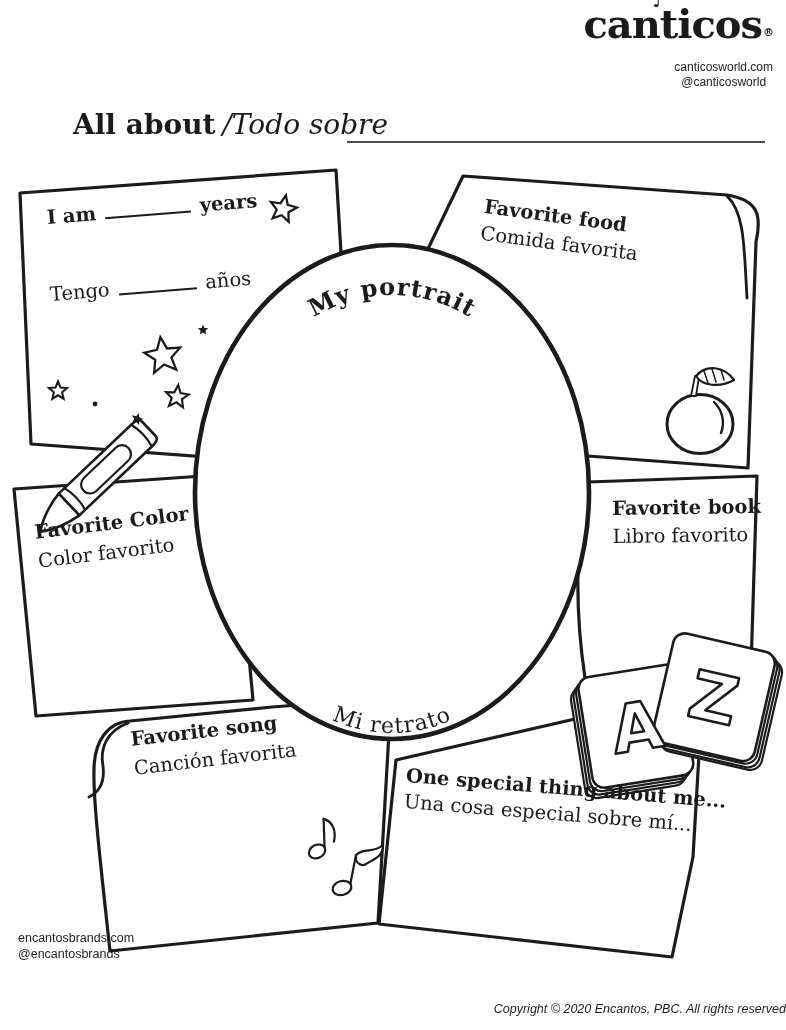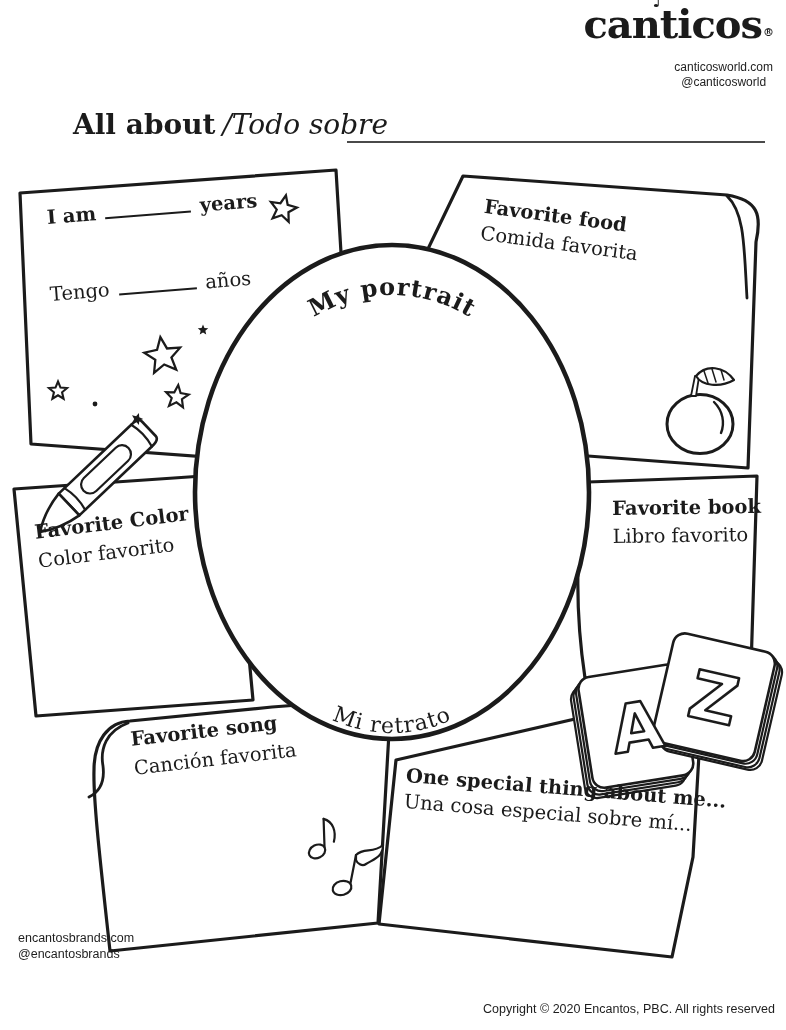--- a/index.html
+++ b/index.html
@@ -28,22 +28,22 @@
   .age2{left:49px;top:283px;transform:rotate(-4.6deg);}
   .food{left:486px;top:193px;transform:rotate(7.5deg);line-height:27px;}
   .colr{left:33px;top:518px;transform:rotate(-7deg);line-height:29px;}
   .book{left:612px;top:495px;transform:rotate(-0.8deg);line-height:28px;}
   .song{left:129px;top:725px;transform:rotate(-6.5deg);line-height:29px;}
   .spec{left:407px;top:763px;transform:rotate(4.6deg);line-height:26px;}
   
   .f-logo{position:absolute;left:16px;top:959px;font-size:26px;font-weight:bold;letter-spacing:-0.5px;}
   .f-links{position:absolute;left:18px;top:931px;font-family:"Liberation Sans","DejaVu Sans",sans-serif;
            font-size:12.5px;line-height:15.5px;color:#1d1d1d;}
-  .copyright{position:absolute;right:11px;top:1002px;font-family:"Liberation Sans","DejaVu Sans",sans-serif;
-             font-size:12.5px;color:#1d1d1d;}
+  .copyright{position:absolute;right:0;top:1002px;font-family:"Liberation Sans","DejaVu Sans",sans-serif;
+             font-size:12.5px;color:#1d1d1d;font-style:italic;}
   svg text{font-family:"DejaVu Serif",serif;}
   svg text.bookletter{font-family:"DejaVu Sans",sans-serif;font-weight:bold;}
 </style>
 </head>
 <body>
 
 <div class="page">
 
   <svg class="art" width="786" height="1030" viewBox="0 0 786 1030">
     <defs>

